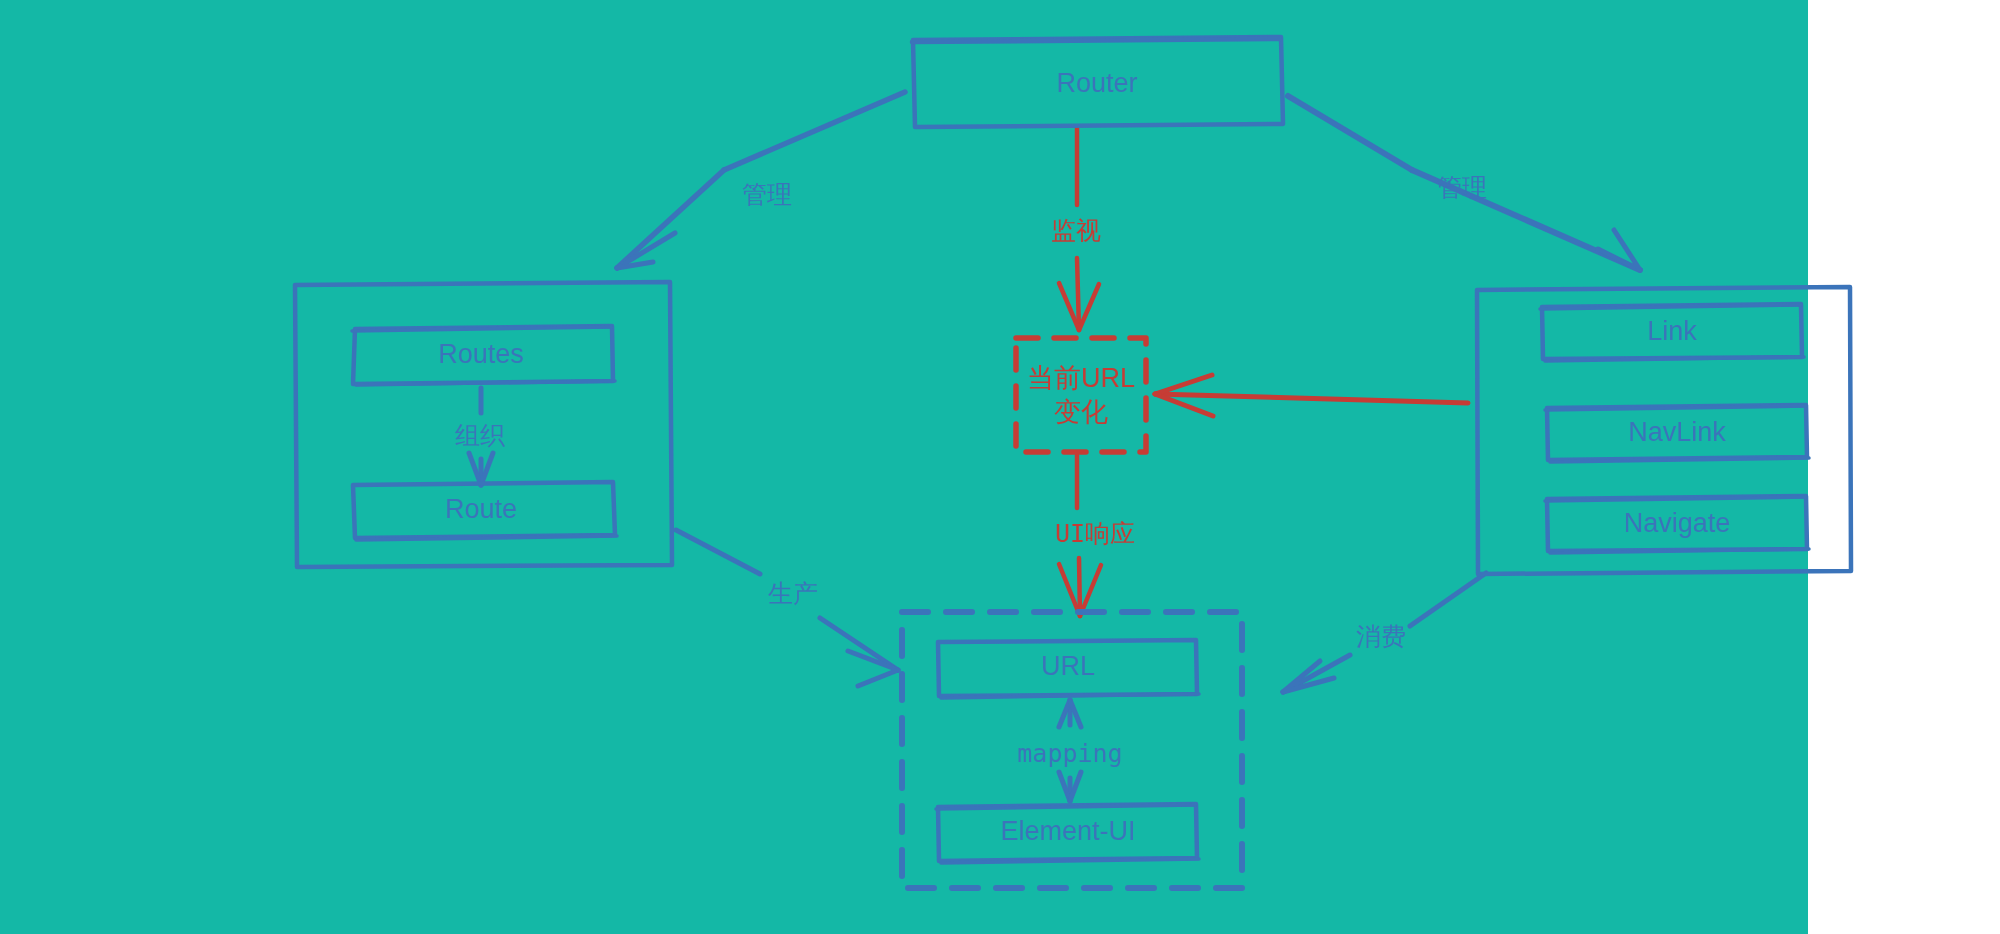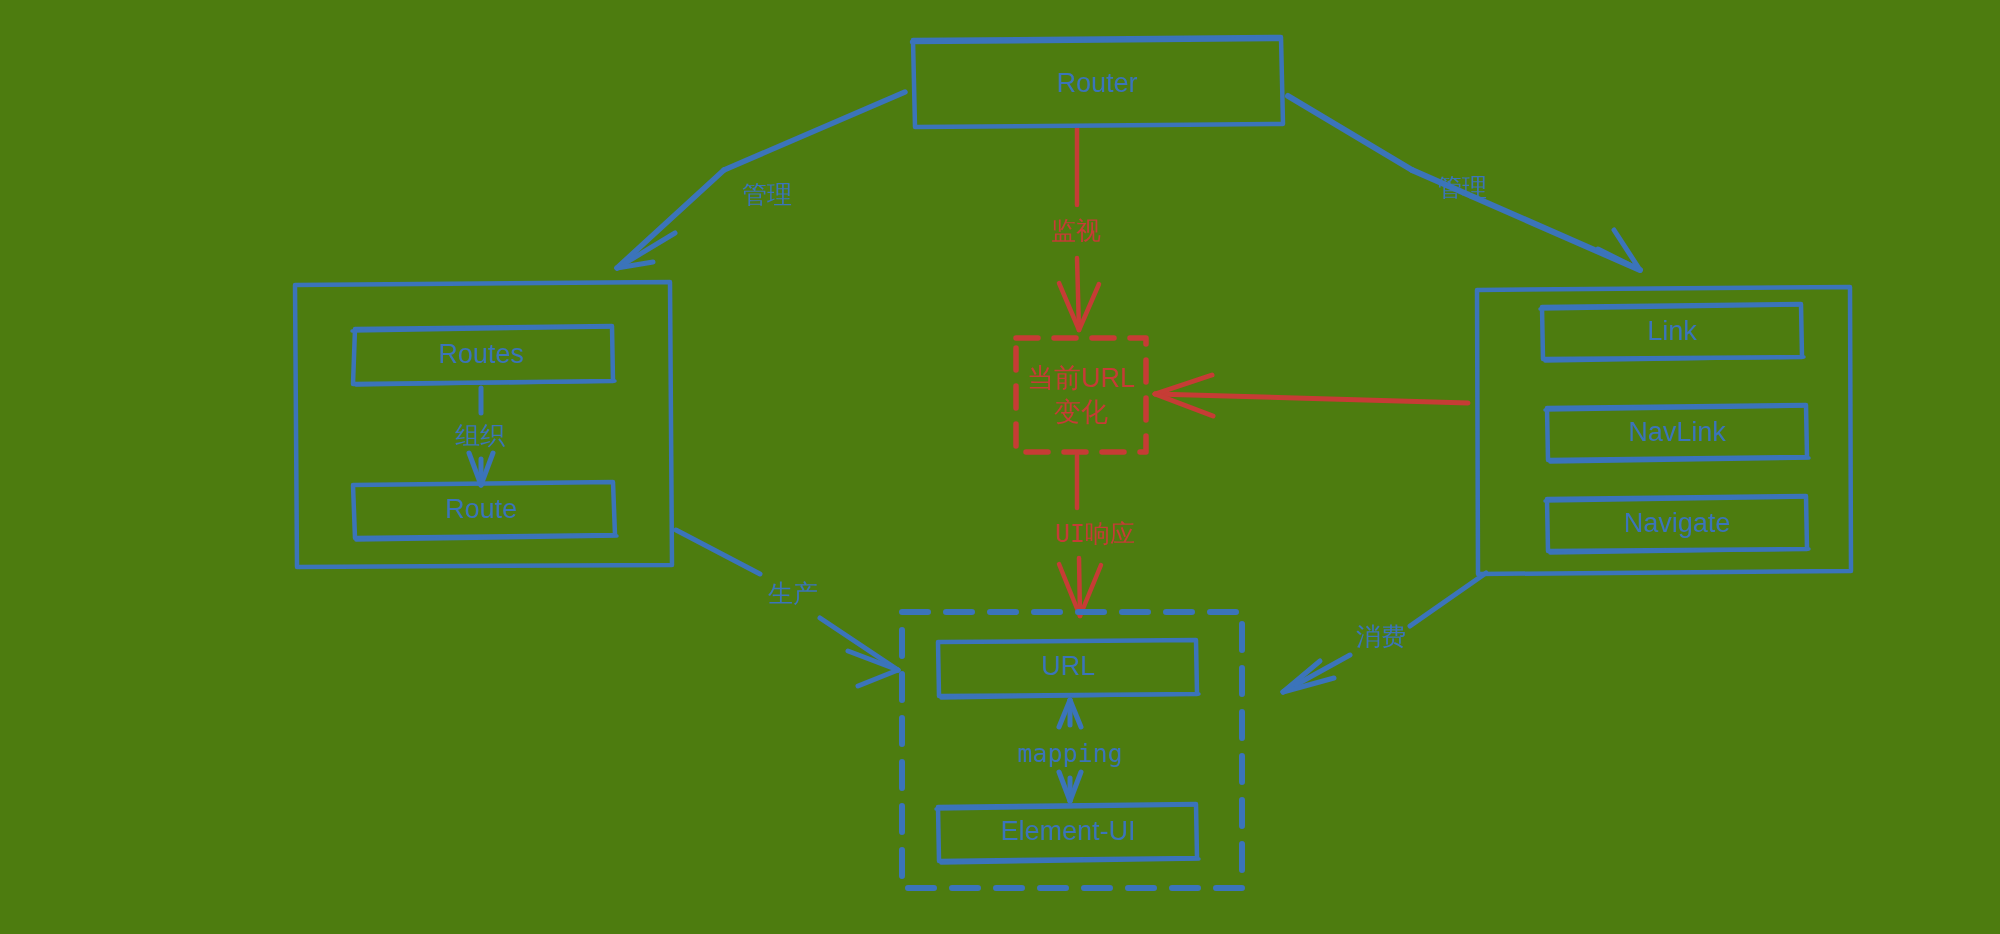--- a/index.html
+++ b/index.html
@@ -1,18 +1,18 @@
 <!DOCTYPE html>
 <html><head>
 <meta charset="utf-8">
 <style>
   html,body{margin:0;padding:0;background:#ffffff;}
   body{width:2000px;height:934px;overflow:hidden;
        font-family:"Liberation Sans","DejaVu Sans",sans-serif;}
-  #stage{position:relative;width:2000px;height:934px;background:#4d7c0f;}
+  #stage{position:relative;width:1808px;height:934px;background:#14b8a6;}
   svg#diagram{position:absolute;left:0;top:0;width:2000px;height:934px;}
   .node-label{font-family:"Liberation Sans","DejaVu Sans",sans-serif;
               font-size:27px;fill:#3b74ba;text-anchor:middle;dominant-baseline:middle;}
   .node-label.red{fill:#c63c35;}
   .edge-label{font-family:"Liberation Sans","DejaVu Sans",sans-serif;
               font-size:25px;fill:#3b74ba;text-anchor:middle;dominant-baseline:middle;}
   .edge-label.red{fill:#c63c35;}
   .edge-label.mono{font-family:"DejaVu Sans Mono","Liberation Mono",monospace;font-size:25px;}
   .stroke-blue{stroke:#3b74ba;fill:none;stroke-linecap:round;stroke-linejoin:round;}
   .stroke-red{stroke:#c63c35;fill:none;stroke-linecap:round;stroke-linejoin:round;}

